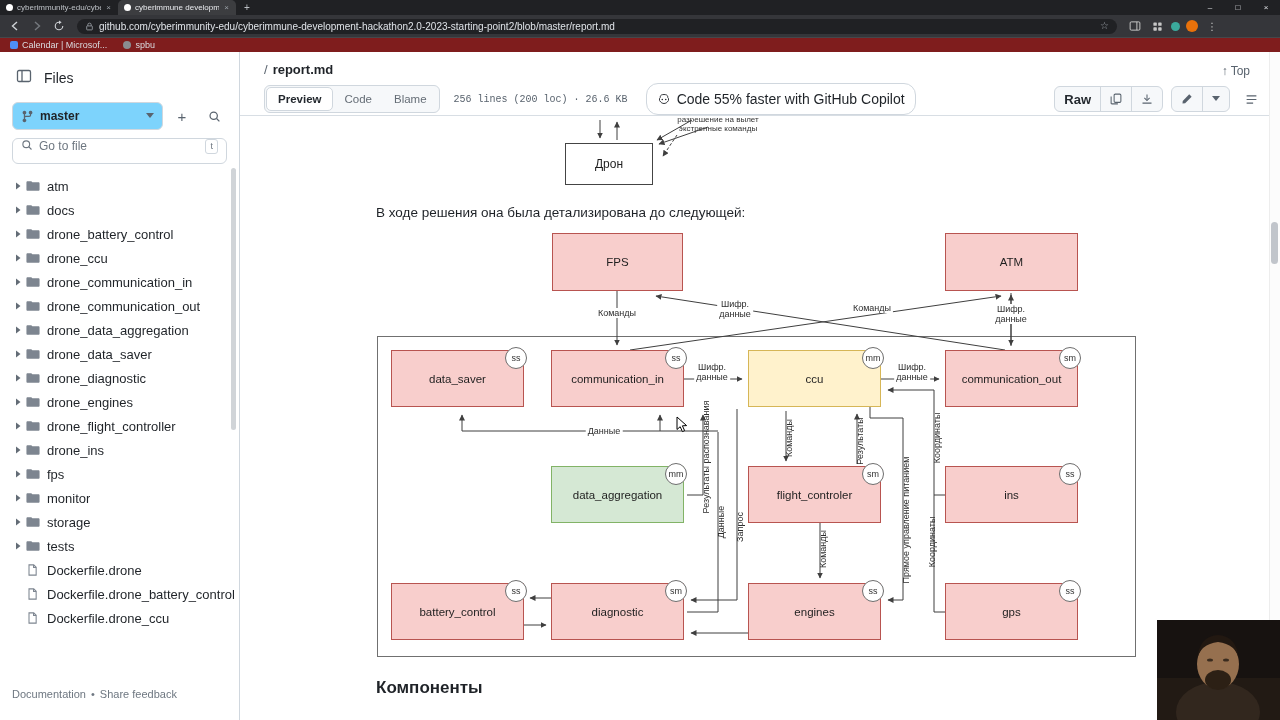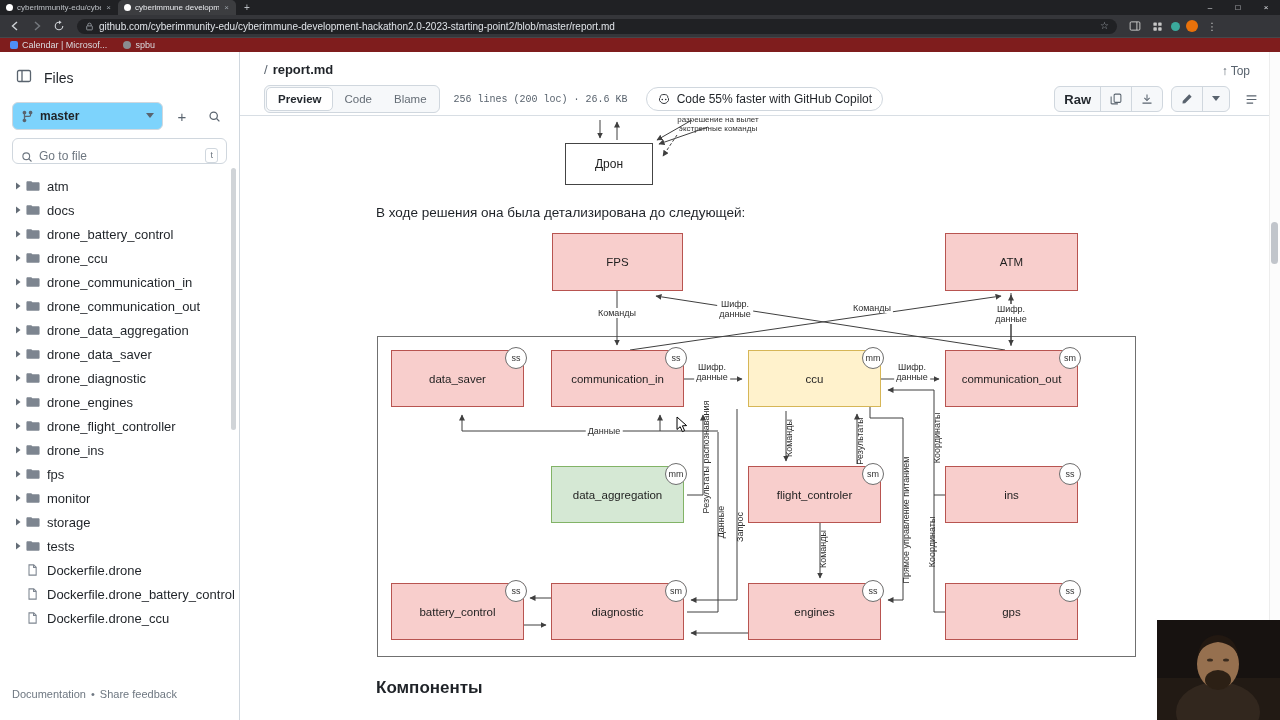--- a/index.html
+++ b/index.html
@@ -30,21 +30,21 @@
 
   
   .gh{position:absolute;top:52px;left:0;right:0;bottom:0;background:#fff}
   .gh-sidebar{position:absolute;left:0;top:0;width:240px;bottom:0;background:#fff;border-right:1px solid #d0d7de}
   .sb-header{display:flex;align-items:center;gap:12px;padding:16px 16px 6px}
   .sb-title{font-size:14px;font-weight:400;color:#1f2328}
   .sb-controls{display:flex;align-items:center;gap:6px;padding:8px 12px 2px}
   .branch-btn{flex:1;height:28px;border:1px solid #d0d7de;border-radius:6px;background:#7dd3fc;display:flex;align-items:center;gap:6px;padding:0 8px;font-size:12px;font-weight:600;color:#1f2328}
   .branch-btn .grow{flex:1;text-align:left}
   .icon-btn{width:26px;height:26px;display:flex;align-items:center;justify-content:center;color:#59636e;font-size:15px}
-  .gtf{margin:6px 12px 0;height:26px;border:1px solid #d0d7de;border-radius:6px;display:flex;align-items:flex-end;gap:6px;padding:0 8px;background:#fff}
+  .gtf{margin:6px 12px 0;height:26px;border:1px solid #d0d7de;border-radius:6px;display:flex;align-items:flex-start;gap:6px;padding:0 8px;background:#fff}
   .gtf-input{border:0;outline:0;flex:1;font-size:12px;color:#1f2328;font-family:"Liberation Sans",sans-serif;min-width:0}
   .gtf-input::placeholder{color:#6e7781}
   .key-hint{border:1px solid #d0d7de;border-radius:3px;font-size:9px;color:#6e7781;padding:0 4px;line-height:13px}
   .tree{margin-top:10px}
   .tree-row{height:24px;display:flex;align-items:center;padding-left:10px;cursor:pointer}
   .t-chev{width:16px;display:flex;align-items:center;justify-content:center;flex:none}
   .t-icon{width:21px;display:flex;align-items:center;flex:none}
   .t-label{font-size:13px;color:#1f2328;white-space:nowrap;overflow:hidden}
   .tree-scroll{position:absolute;right:3px;top:116px;width:5px;height:262px;background:#d0d4d8;border-radius:3px}
   .sb-footer{position:absolute;left:12px;bottom:20px;font-size:11px;color:#6e7781;display:flex;gap:5px}
@@ -56,21 +56,21 @@
   .breadcrumb{position:absolute;top:10px;left:24px;font-size:13px;display:flex;gap:5px;align-items:center;white-space:nowrap}
   .bc-repo{color:#0969da;cursor:pointer}
   .bc-sep{color:#59636e}
   .bc-file{color:#1f2328;font-weight:700}
   .top-link{position:absolute;top:12px;right:30px;font-size:12px;color:#59636e;display:flex;gap:3px;align-items:center;cursor:pointer}
   .toolbar{position:absolute;top:33px;left:24px;right:16px;height:28px;display:flex;align-items:center}
   .seg{display:flex;align-items:center;height:28px;background:#f6f8fa;border:1px solid #d0d7de;border-radius:6px;padding:1px}
   .seg-btn{height:24px;display:flex;align-items:center;padding:0 11px;font-size:11.5px;color:#656d76;cursor:pointer}
   .seg-btn.active{background:#fff;border:1px solid #d0d7de;border-radius:5px;font-weight:700;color:#24292f}
   .meta{margin-left:14px;font-size:10px;color:#59636e;font-family:"Liberation Mono",monospace;white-space:nowrap}
-  .copilot{margin-left:18px;height:24px;border:1px solid #d0d7de;border-radius:12px;display:flex;align-items:center;gap:6px;padding:0 10px;font-size:12px;color:#1f2328;white-space:nowrap;cursor:pointer}
+  .copilot{margin-left:18px;height:32px;border:1px solid #d0d7de;border-radius:12px;display:flex;align-items:center;gap:6px;padding:0 10px;font-size:14px;color:#1f2328;white-space:nowrap;cursor:pointer}
   .tb-right{margin-left:auto;display:flex;align-items:center;gap:8px}
   .btn-group{display:flex;border:1px solid #d0d7de;border-radius:6px;overflow:hidden;background:#f6f8fa;height:26px}
   .gbtn{display:flex;align-items:center;justify-content:center;padding:0 9px;font-size:13px;font-weight:600;color:#24292f;border-left:1px solid #d0d7de;cursor:pointer}
   .gbtn:first-child{border-left:0}
   .plain-btn{width:26px;height:26px;display:flex;align-items:center;justify-content:center;cursor:pointer}
 
   
   .md-p{position:absolute;left:136px;top:153px;font-size:13.5px;color:#1f2328}
   .md-h2{position:absolute;left:136px;top:626px;font-size:17px;font-weight:700;color:#1f2328}
   .outer-rect{position:absolute;left:137px;top:284px;width:759px;height:321px;border:1px solid #707070;background:#fff}

